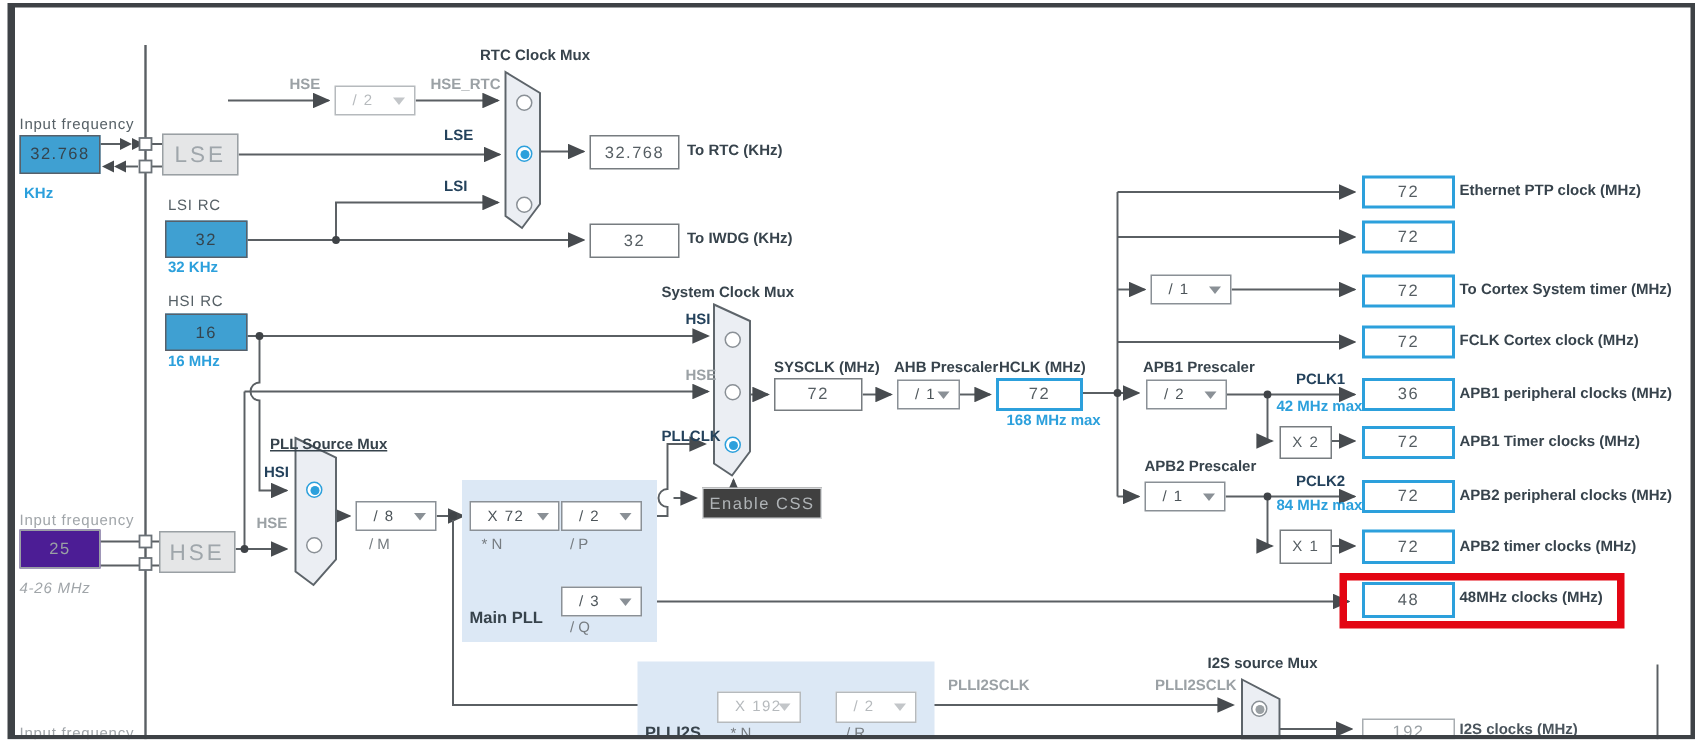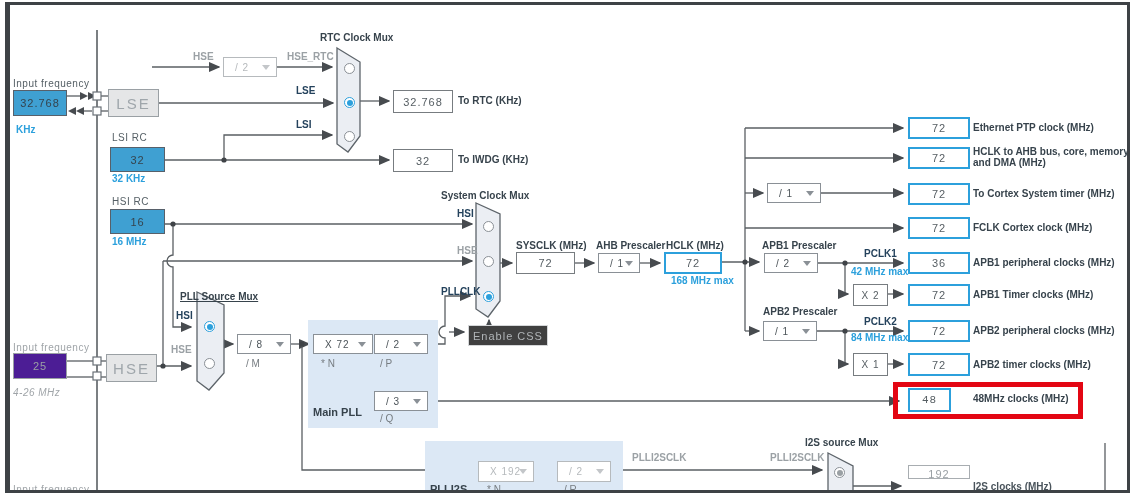--- a/index.html
+++ b/index.html
@@ -245,55 +245,54 @@
       <span>/ 1</span>
     </div>
   <div class="sig" style="left:864px;top:316px;">PCLK2</div>
   <div class="bl" style="left:851px;top:332px;">84 MHz max</div>
   <div class="vb" style="left:853px;top:353px;width:35px;height:23px;font-size:10px;">X 1</div>
 
   <div class="vb blue" style="left:908px;top:117px;width:62px;height:22px;">72</div>
   <div class="t" style="left:973px;top:122px;">Ethernet PTP clock (MHz)</div>
 
   <div class="vb blue" style="left:908px;top:147px;width:62px;height:22px;">72</div>
-  <div class="t wrap2" style="left:973px;top:146px;">HCLK to AHB bus, core, memory and DMA (MHz)</div>
 
   <div class="vb blue" style="left:908px;top:183px;width:62px;height:22px;">72</div>
   <div class="t" style="left:973px;top:188px;">To Cortex System timer (MHz)</div>
 
   <div class="vb blue" style="left:908px;top:217px;width:62px;height:22px;">72</div>
   <div class="t" style="left:973px;top:222px;">FCLK Cortex clock (MHz)</div>
 
   <div class="vb blue" style="left:908px;top:252px;width:62px;height:22px;">36</div>
   <div class="t" style="left:973px;top:257px;">APB1 peripheral clocks (MHz)</div>
 
   <div class="vb blue" style="left:908px;top:284px;width:62px;height:22px;">72</div>
   <div class="t" style="left:973px;top:289px;">APB1 Timer clocks (MHz)</div>
 
   <div class="vb blue" style="left:908px;top:320px;width:62px;height:22px;">72</div>
   <div class="t" style="left:973px;top:325px;">APB2 peripheral clocks (MHz)</div>
 
   <div class="vb blue" style="left:908px;top:353px;width:62px;height:23px;">72</div>
   <div class="t" style="left:973px;top:359px;">APB2 timer clocks (MHz)</div>
 
   <div class="redbox" style="left:893px;top:382px;width:190px;height:37px;"></div>
-  <div class="vb blue" style="left:908px;top:388px;width:43px;height:24px;font-family:Liberation Mono, monospace;">48</div>
+  <div class="vb blue" style="left:908px;top:388px;width:62px;height:24px;">48</div>
   <div class="t" style="left:973px;top:393px;">48MHz clocks (MHz)</div>
 
   <div class="t" style="left:430px;top:483px;font-size:11px;">PLLI2S</div>
   <div class="dd dis" style="left:478px;top:461px;width:56px;height:21px;">
       <span>X 192</span>
     </div>
   <div class="sub" style="left:487px;top:484px;">* N</div>
   <div class="dd dis" style="left:557px;top:461px;width:54px;height:21px;">
       <span>/ 2</span>
     </div>
   <div class="sub" style="left:564px;top:484px;">/ R</div>
   <div class="grs" style="left:632px;top:452px;">PLLI2SCLK</div>
   <div class="grs" style="left:770px;top:452px;">PLLI2SCLK</div>
 
   <div class="t" style="left:805px;top:437px;">I2S source Mux</div>
   <div class="radio selgray" style="left:834px;top:467px;"></div>
-  <div class="vb dis" style="left:908px;top:465px;width:62px;height:14px;">192</div>
+  <div class="vb dis" style="left:908px;top:479px;width:62px;height:14px;">192</div>
   <div class="t" style="left:973px;top:481px;color:#4a545c;">I2S clocks (MHz)</div>
 
   <div class="frame"></div>
 </div>
 
 </body></html>

